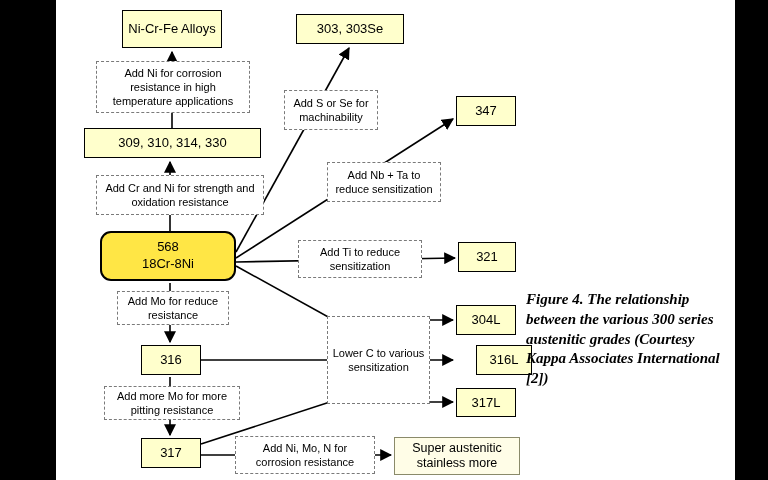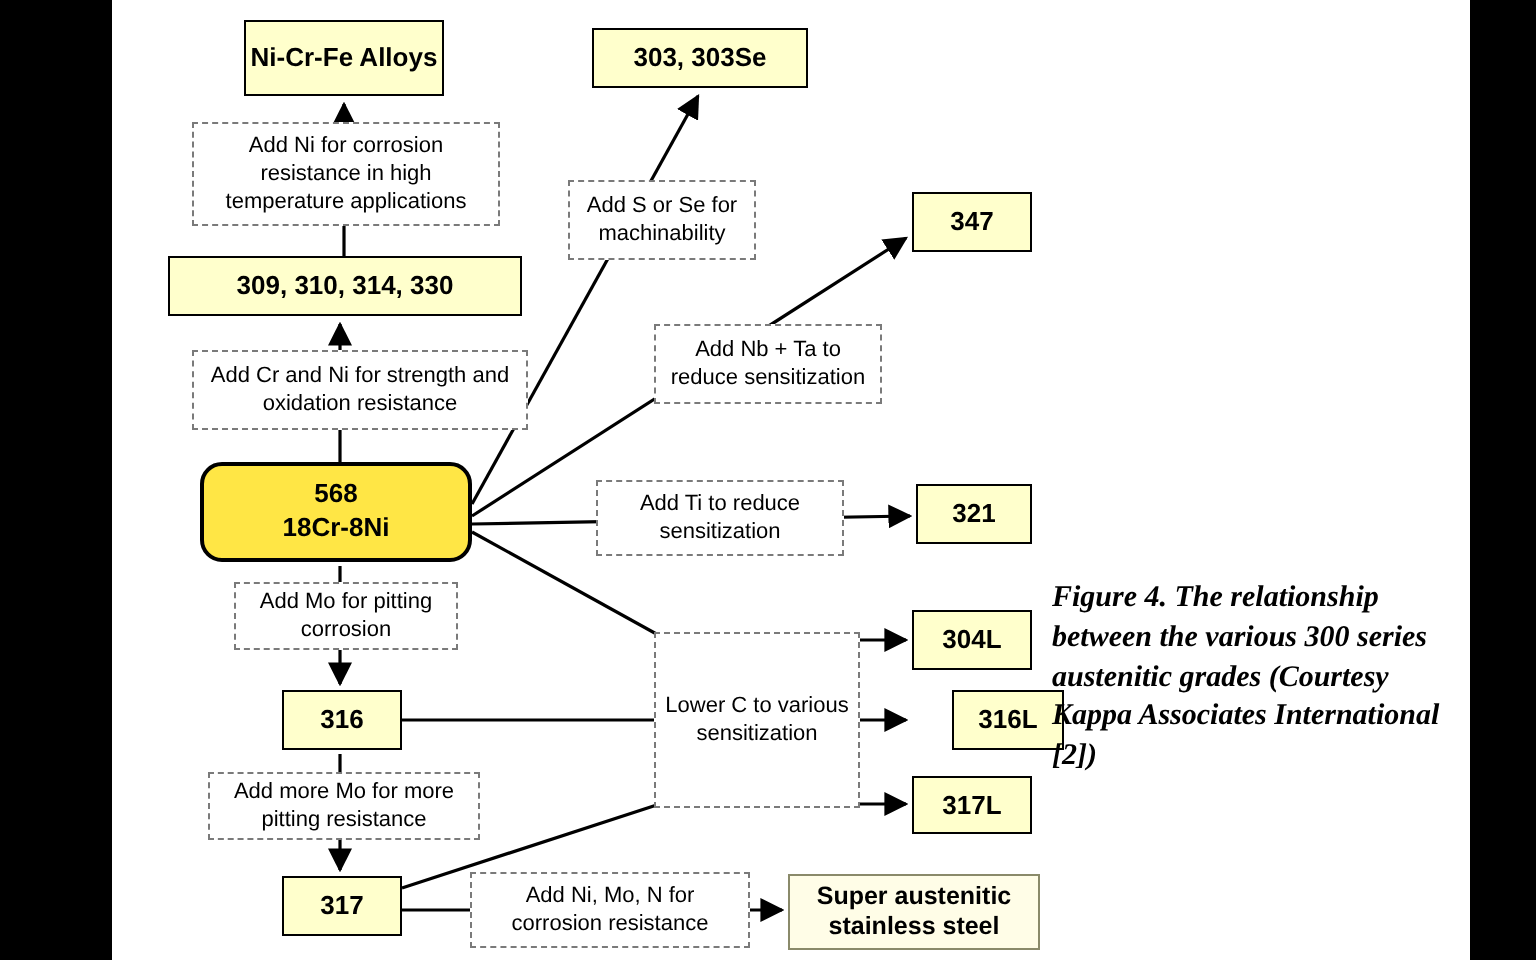--- a/index.html
+++ b/index.html
@@ -11,21 +11,21 @@
   .letterbox.left  { left:0;  width:56px; }
   .letterbox.right { right:0; width:33px; }
 
   svg.arrows { position:absolute; left:0; top:0; z-index:1; }
   svg.arrows line { stroke:var(--line,#000); stroke-width:1.6; }
 
   .node {
     position:absolute; z-index:2; box-sizing:border-box;
     background:var(--node-fill,#ffffcc); border:1.6px solid #000;
     display:flex; align-items:center; justify-content:center;
-    text-align:center; font-size:13px; line-height:1.2;font-weight:bold;
+    text-align:center; font-size:13px; line-height:1.2;
   }
   .node.highlight {
     background:var(--highlight-fill,#ffe645); border-radius:11px;
     border-width:2px; line-height:1.3;
   }
   .node.super {
     background:var(--super-fill,#fffde7); border:1px solid #8a8a6a;
     font-size:12.5px; line-height:1.2;
   }
   .step {
@@ -122,21 +122,21 @@
 
   <div class="node" style="left:456px;top:388px;width:60px;height:29px">
     <span>317L</span>
   </div>
 
   <div class="node" style="left:141px;top:438px;width:60px;height:30px">
     <span>317</span>
   </div>
 
   <div class="node super" style="left:394px;top:437px;width:126px;height:38px">
-    <span>Super austenitic stainless steel</span>
+    <span>Super austenitic stainless more</span>
   </div>
 
   <div class="step" style="left:96px;top:61px;width:154px;height:52px">
     <span>Add Ni for corrosion resistance in high temperature applications</span>
   </div>
 
   <div class="step" style="left:96px;top:175px;width:168px;height:40px">
     <span>Add Cr and Ni for strength and oxidation resistance</span>
   </div>
 
@@ -146,21 +146,21 @@
 
   <div class="step" style="left:327px;top:162px;width:114px;height:40px">
     <span>Add Nb + Ta to reduce sensitization</span>
   </div>
 
   <div class="step" style="left:298px;top:240px;width:124px;height:38px">
     <span>Add Ti to reduce sensitization</span>
   </div>
 
   <div class="step" style="left:117px;top:291px;width:112px;height:34px">
-    <span>Add Mo for pitting corrosion</span>
+    <span>Add Mo for reduce resistance</span>
   </div>
 
   <div class="step" style="left:327px;top:316px;width:103px;height:88px">
     <span>Lower C to various sensitization</span>
   </div>
 
   <div class="step" style="left:104px;top:386px;width:136px;height:34px">
     <span>Add more Mo for more pitting resistance</span>
   </div>
 

